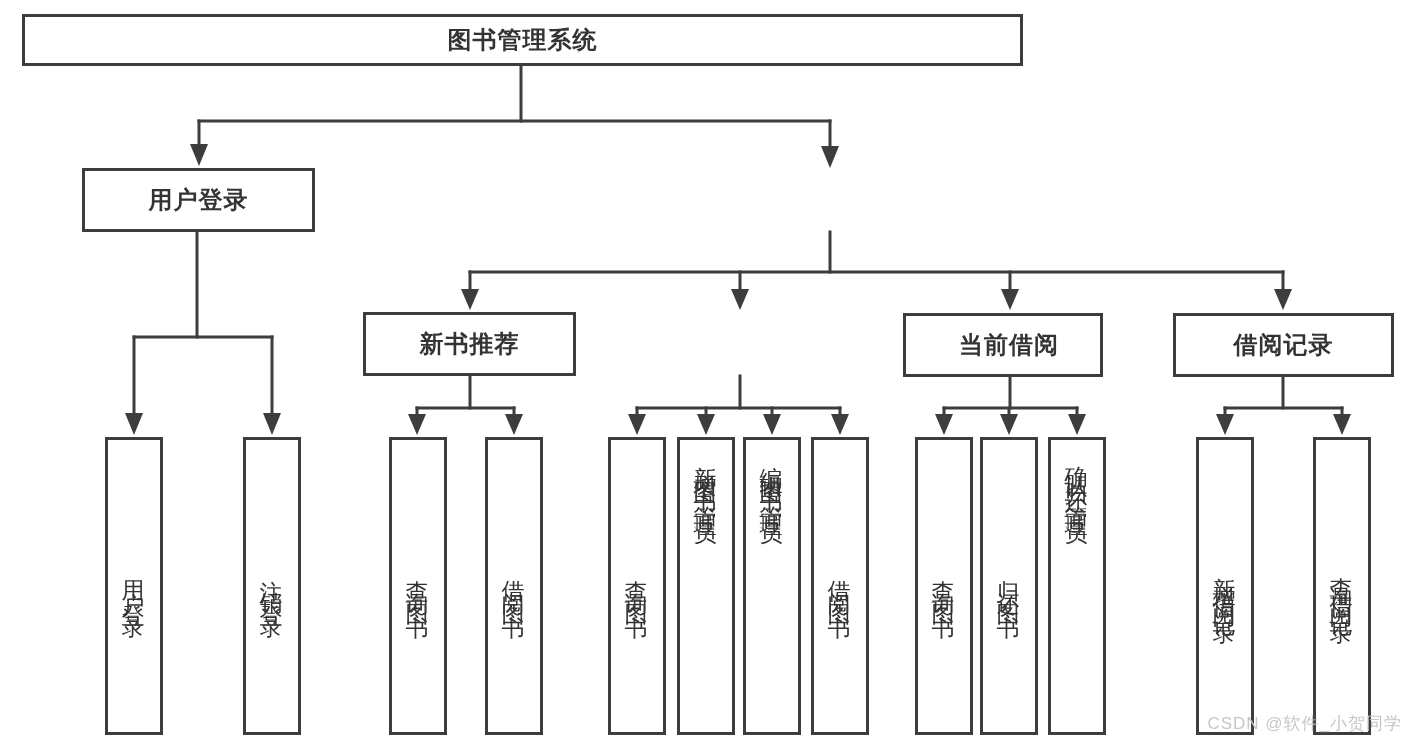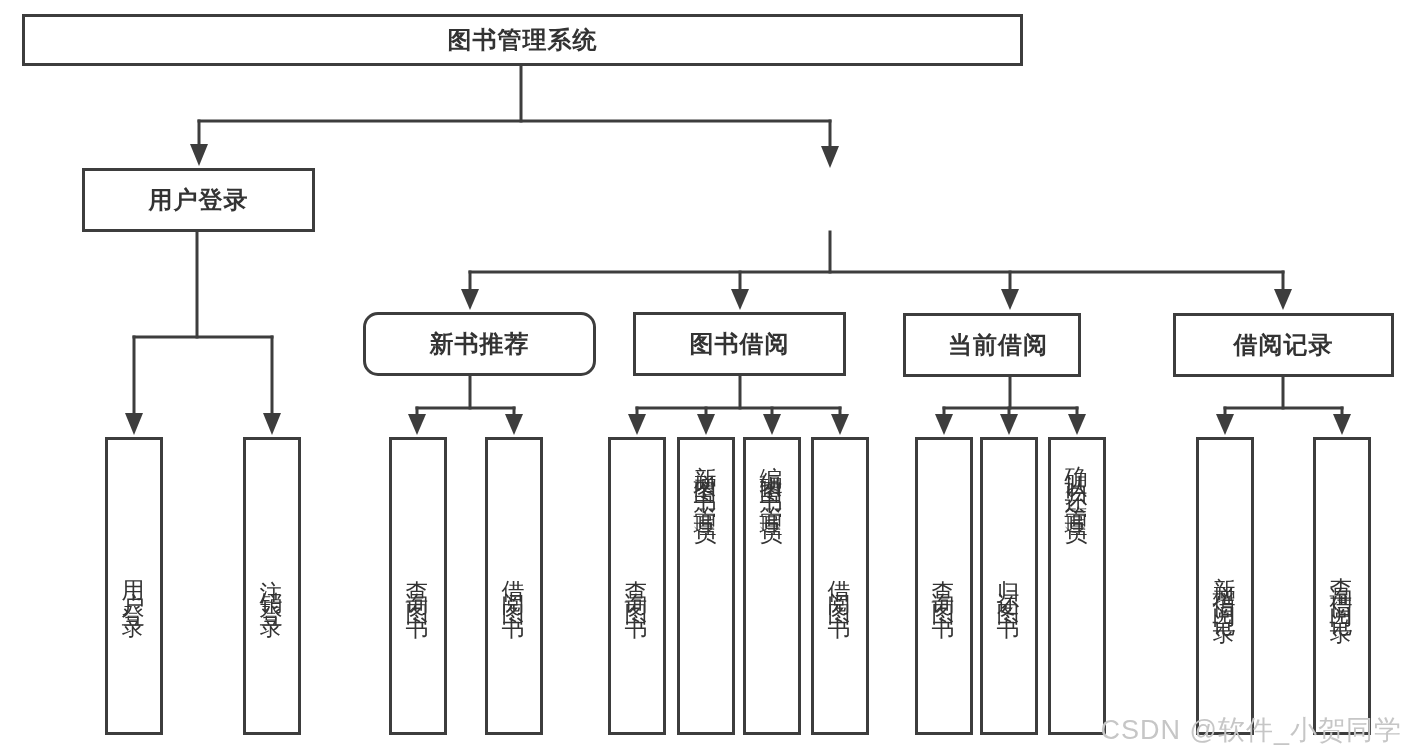--- a/index.html
+++ b/index.html
@@ -37,21 +37,21 @@
     writing-mode:vertical-rl;
     text-orientation:mixed;
     letter-spacing:12px;
   }
   .vbox.mid .vtext { letter-spacing:9px; }
   .vbox.dense { align-items:flex-start; padding-top:8px; }
   .vbox.dense .vtext { letter-spacing:8px; }
   .watermark {
     position:absolute;
     right:3px; top:712px;
-    font-size:27px;
+    font-size:17px;
     color:#c6c6c6;
     letter-spacing:1px;
     white-space:nowrap;
   }
 </style>
 </head>
 <body>
 
 <div class="stage">
 
@@ -129,27 +129,24 @@
   </svg>
 
   <div class="box" style="left:22px; top:14px; width:1001px; height:52px;">
     <span>图书管理系统</span>
   </div>
 
   <div class="box" style="left:82px; top:168px; width:233px; height:64px;">
     <span>用户登录</span>
   </div>
 
-  <div class="box" style="left:363px; top:312px; width:233px; height:64px;border-radius:15px;">
+  <div class="box" style="left:363px; top:312px; width:213px; height:64px;">
     <span>新书推荐</span>
   </div>
-  <div class="box" style="left:633px; top:312px; width:213px; height:64px;">
-    <span>图书借阅</span>
-  </div>
-  <div class="box" style="left:903px; top:313px; width:178px; height:64px;padding-left:12px;">
+  <div class="box" style="left:903px; top:313px; width:200px; height:64px;padding-left:12px;">
     <span>当前借阅</span>
   </div>
   <div class="box" style="left:1173px; top:313px; width:221px; height:64px;">
     <span>借阅记录</span>
   </div>
 
   <div class="vbox" style="left:105px;">
     <span class="vtext">用户登录</span>
   </div>
   <div class="vbox" style="left:243px;">

